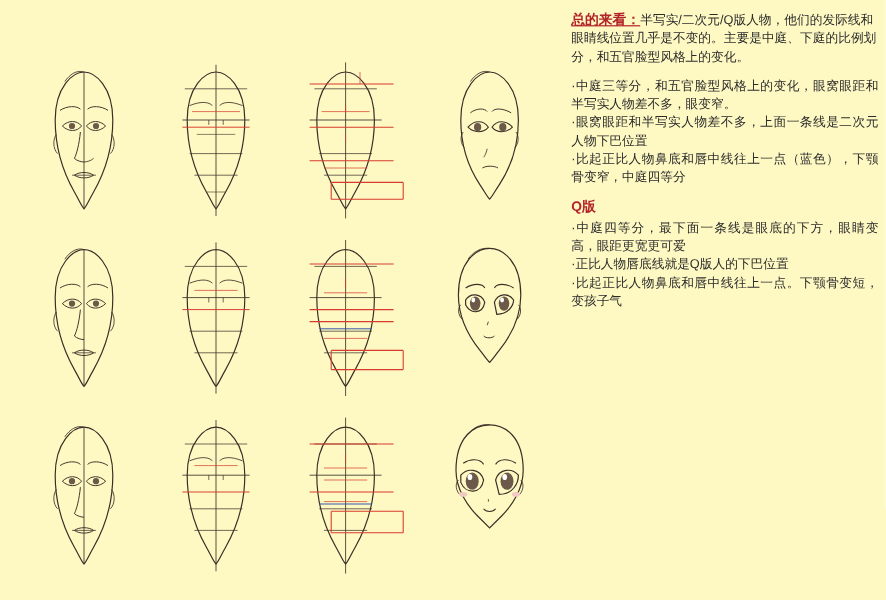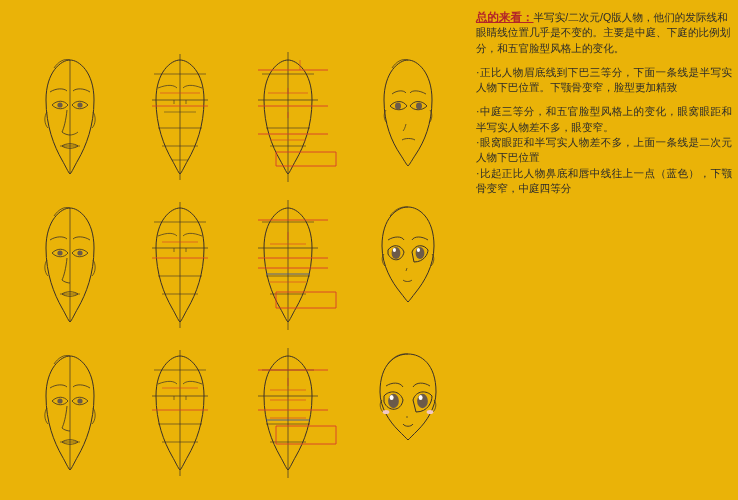--- a/index.html
+++ b/index.html
@@ -77,21 +77,21 @@
     line-height: 15.3px;
     color: #2b2b2b;
     text-align: justify;
   }
   .note-body .u { text-decoration: underline; }
   .intro .note-body { text-align: left; }
 </style>
 </head>
 <body>
 
-<div id="page" style="background: #eab308;">
+<div id="page" style="background: #fef9c3;">
 
   <div id="diagram-area">
 
     <div class="row" id="row-0">
 
       <div class="cell cell-0">
         <svg width="112" height="146" viewBox="0 0 112 146">
           <g fill="none" stroke="#3a3028" stroke-width="1">
             <path d="M32 52 C32 24 47 12 56 12 C65 12 80 24 80 52 C80 78 72 98 64 112 C60 119 58 124 56 126 C54 124 52 119 48 112 C40 98 32 78 32 52 Z"></path>
             <path d="M56 12 L56 126" stroke-width="0.7"></path>
@@ -374,23 +374,28 @@
     </div>
   </div>
 
   <div id="notes">
 
     <div class="note-block intro">
       <div class="note-body"><span class="note-head inline-head u">总的来看：</span><span>半写实/二次元/Q版人物，他们的发际线和眼睛线位置几乎是不变的。主要是中庭、下庭的比例划分，和五官脸型风格上的变化。</span></div>
     </div>
 
     <div class="note-block">
-      <div class="note-body">·正比人物眉底线到下巴三等分，下面一条线是半写实人物下巴位置。下颚骨变窄，脸型更加精致</div>
     </div>
 
     <div class="note-block">
       <div class="note-body">·中庭三等分，和五官脸型风格上的变化，眼窝眼距和半写实人物差不多，眼变窄。</div>
       <div class="note-body">·眼窝眼距和半写实人物差不多，上面一条线是二次元人物下巴位置</div>
       <div class="note-body">·比起正比人物鼻底和唇中线往上一点（蓝色），下颚骨变窄，中庭四等分</div>
     </div>
 
+    <div class="note-block">
+      <div class="note-head">Q版</div>
+      <div class="note-body">·中庭四等分，最下面一条线是眼底的下方，眼睛变高，眼距更宽更可爱</div>
+      <div class="note-body">·正比人物唇底线就是Q版人的下巴位置</div>
+      <div class="note-body">·比起正比人物鼻底和唇中线往上一点。下颚骨变短，变孩子气</div>
+    </div>
   </div>
 </div>
 
 </body></html>

